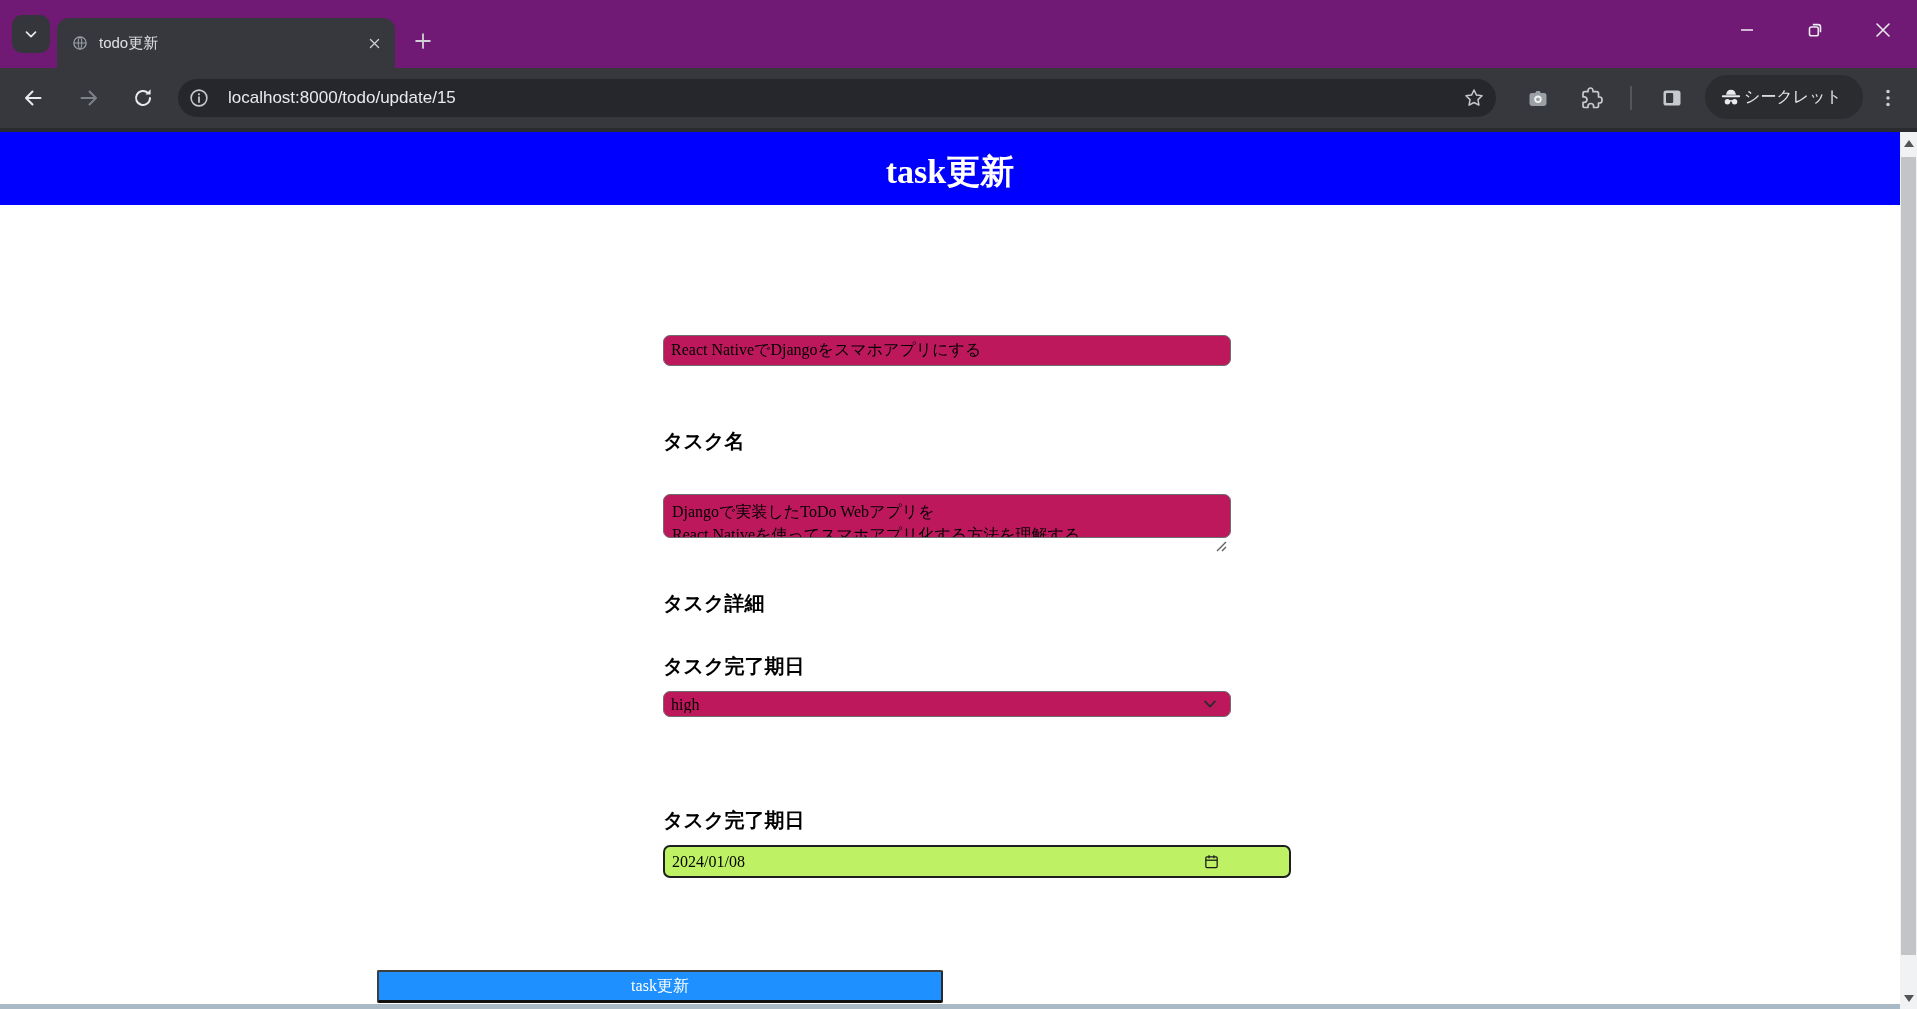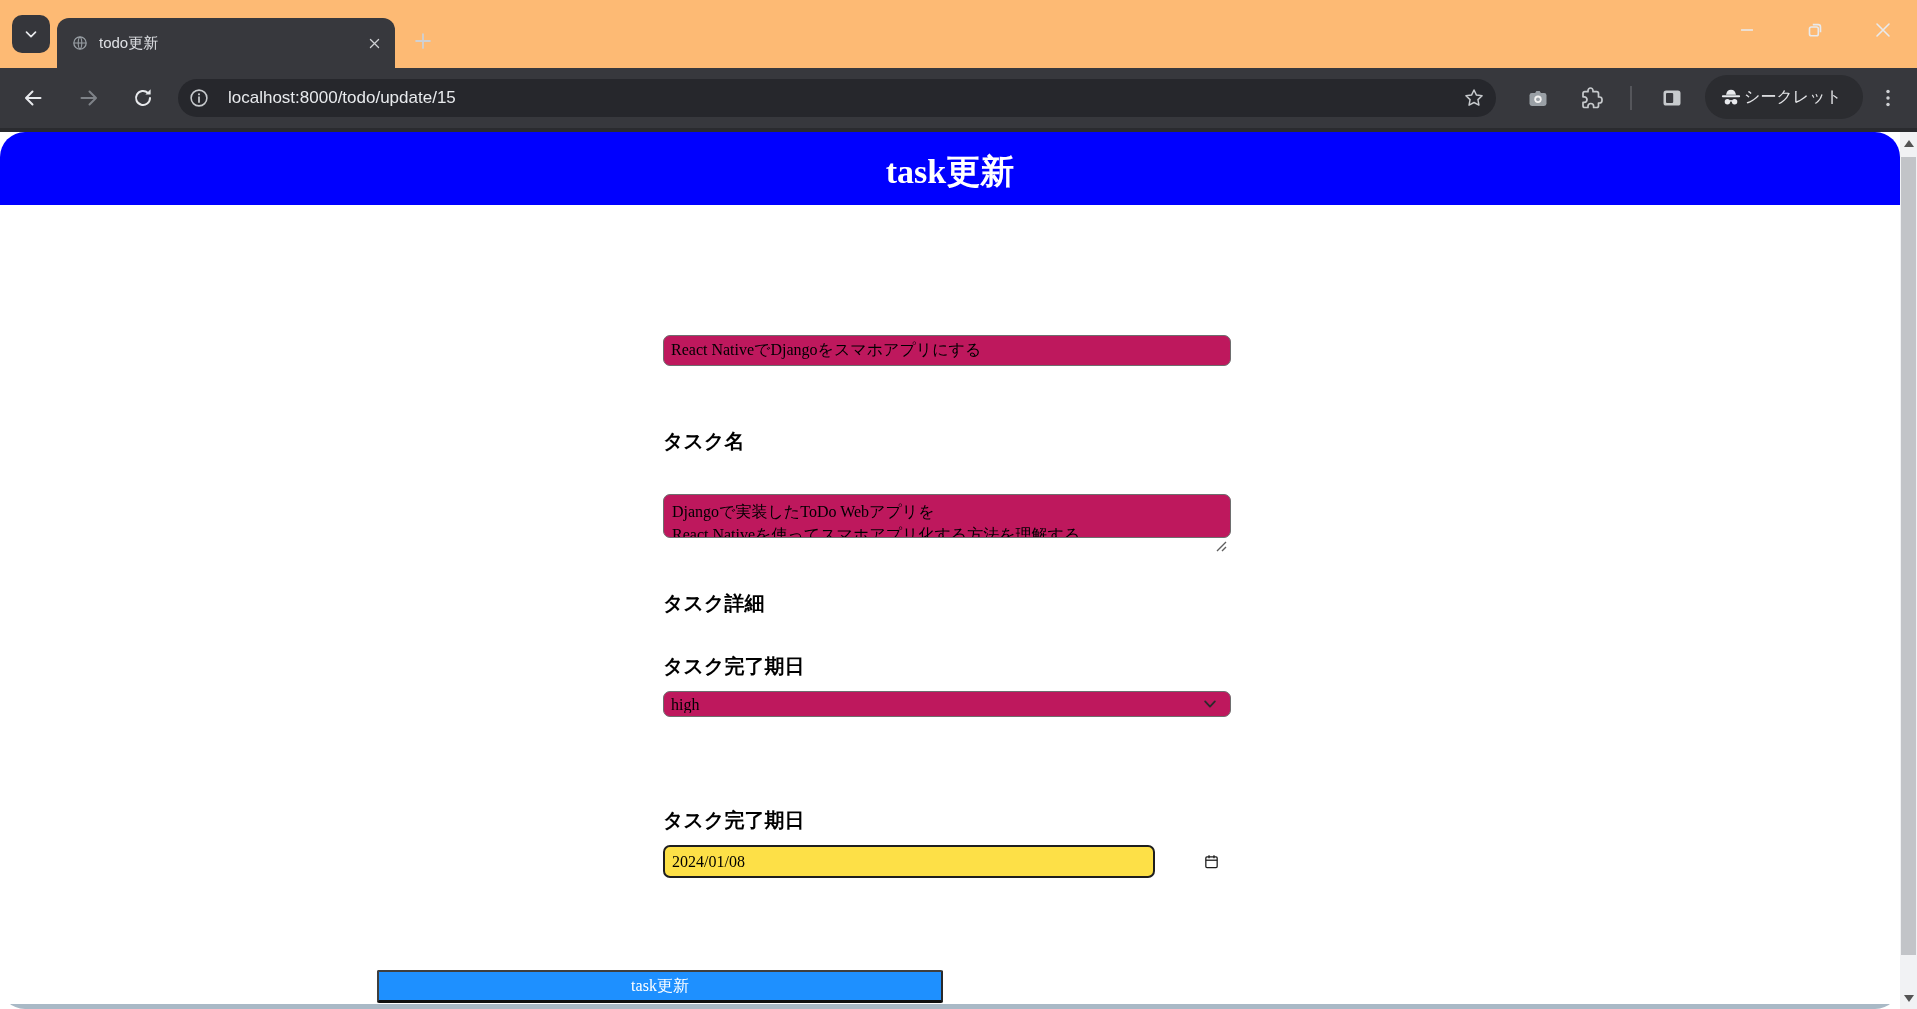--- a/index.html
+++ b/index.html
@@ -1,21 +1,21 @@
 <!DOCTYPE html>
 <html><head>
 <meta charset="utf-8">
 <style>
   * { margin:0; padding:0; box-sizing:border-box; }
   html,body { width:1917px; height:1009px; overflow:hidden; background:#fff;
               font-family:"Liberation Sans","DejaVu Sans",sans-serif; }
   .browser { position:relative; width:1917px; height:1009px; }
 
   
-  .titlebar { position:absolute; left:0; top:0; width:1917px; height:68px; background:#fdba74; }
+  .titlebar { position:absolute; left:0; top:0; width:1917px; height:68px; background:#701a75; }
   .tab-search { position:absolute; left:12px; top:15px; width:38px; height:38px;
                 border-radius:10px; background:#35363b; display:flex; align-items:center; justify-content:center; }
   .tab { position:absolute; left:57px; top:18px; width:338px; height:50px;
          background:#37383d; border-radius:12px 12px 0 0; }
   .tab-globe { position:absolute; left:14px; top:16px; width:18px; height:18px; }
   .tab-title { position:absolute; left:42px; top:0; height:50px; line-height:50px;
                font-size:15px; color:#dfe1e5; white-space:nowrap; }
   .tab-close { position:absolute; right:12px; top:16px; width:18px; height:18px;
                display:flex; align-items:center; justify-content:center; }
   .new-tab { position:absolute; left:410px; top:28px; width:26px; height:26px;
@@ -34,21 +34,21 @@
               font-size:17px; color:#e8eaed; white-space:nowrap; }
   .star-icon { position:absolute; right:11px; top:8px; width:22px; height:22px; }
   .separator { position:absolute; left:1630px; top:18px; width:2px; height:24px; background:#55565b; }
   .incognito-badge { position:absolute; left:1705px; top:7px; width:158px; height:44px;
                      border-radius:22px; background:#2b2c30; display:flex; align-items:center;
                      padding-left:13px; gap:0; }
   .incognito-label { font-size:16px; color:#e6e7ea; white-space:nowrap; }
   .toolbar-divider { position:absolute; left:0; top:128px; width:1917px; height:4px; background:#2a2b2f; }
 
   
-  .page { position:absolute; left:0; top:132px; width:1900px; height:877px; background:#fff; overflow:hidden;border-radius:25px; }
+  .page { position:absolute; left:0; top:132px; width:1900px; height:877px; background:#fff; overflow:hidden; }
   .page-header { position:absolute; left:0; top:0; width:1900px; height:73px; background:#0000FF;
                  display:flex; align-items:center; justify-content:center; }
   .page-header h1 { font-family:"Liberation Serif","DejaVu Serif",serif; font-weight:bold;
                     font-size:34px; color:#fff; padding-top:6px; }
 
   .form-area { position:absolute; left:663px; top:0; width:568px; }
   .field-label { position:absolute; left:0; font-weight:bold; font-size:20px; color:#000; white-space:nowrap;margin-top:12px; }
   .lbl-name     { top:284px; }
   .lbl-detail   { top:446px; }
   .lbl-priority { top:507px; }
@@ -57,22 +57,22 @@
 
   .txt-input, .txt-area, .sel { position:absolute; left:0; width:568px;
       border:1.5px solid #6e6e6e; border-radius:7px; background:#be185d; color:#000;
       font-family:"Liberation Serif","DejaVu Serif",serif; font-size:16px; outline:none; }
   .inp-name { top:203px; height:31px; padding:2px 7px; }
   .ta-wrap  { position:absolute; left:0; top:362px; width:568px; height:62px; }
   .txt-area { position:relative; top:0; height:44px; padding:5px 8px; line-height:23px; resize:none; overflow:hidden; }
   .resize-handle { position:absolute; right:4px; bottom:4px; pointer-events:none; }
   .sel { top:559px; height:26px; padding:0 7px; appearance:none; -webkit-appearance:none; }
   .sel-chevron { position:absolute; left:538px; top:563px; width:18px; height:18px; pointer-events:none; }
-  .inp-due { position:absolute; left:0; top:713px; width:492px; height:33px; padding:2px 7px;
-             border:2px solid #1e1e1e; border-radius:7px; background:#fde047;
+  .inp-due { position:absolute; left:0; top:713px; width:628px; height:33px; padding:2px 7px;
+             border:2px solid #1e1e1e; border-radius:7px; background:#bef264;
              font-family:"Liberation Serif","DejaVu Serif",serif; font-size:16px; outline:none; }
   .cal-icon { position:absolute; left:540px; top:721px; width:17px; height:17px; }
 
   .btn { position:absolute; top:838px; height:33px; background:#1E90FF; color:#fff;
          display:flex; align-items:center; justify-content:center; font-size:16px;
          border:2px solid #3f3f3f; border-bottom:3px solid #101010; border-right-color:#2a2a2a;
          border-radius:2px; cursor:pointer; }
   .btn-update { left:377px; width:566px; font-family:"Liberation Serif","DejaVu Serif",serif; }
   .btn-back   { left:953px; width:565px; }
   .footer-line { position:absolute; left:0; top:872px; width:1900px; height:5px; background:#a9b9c6; }

